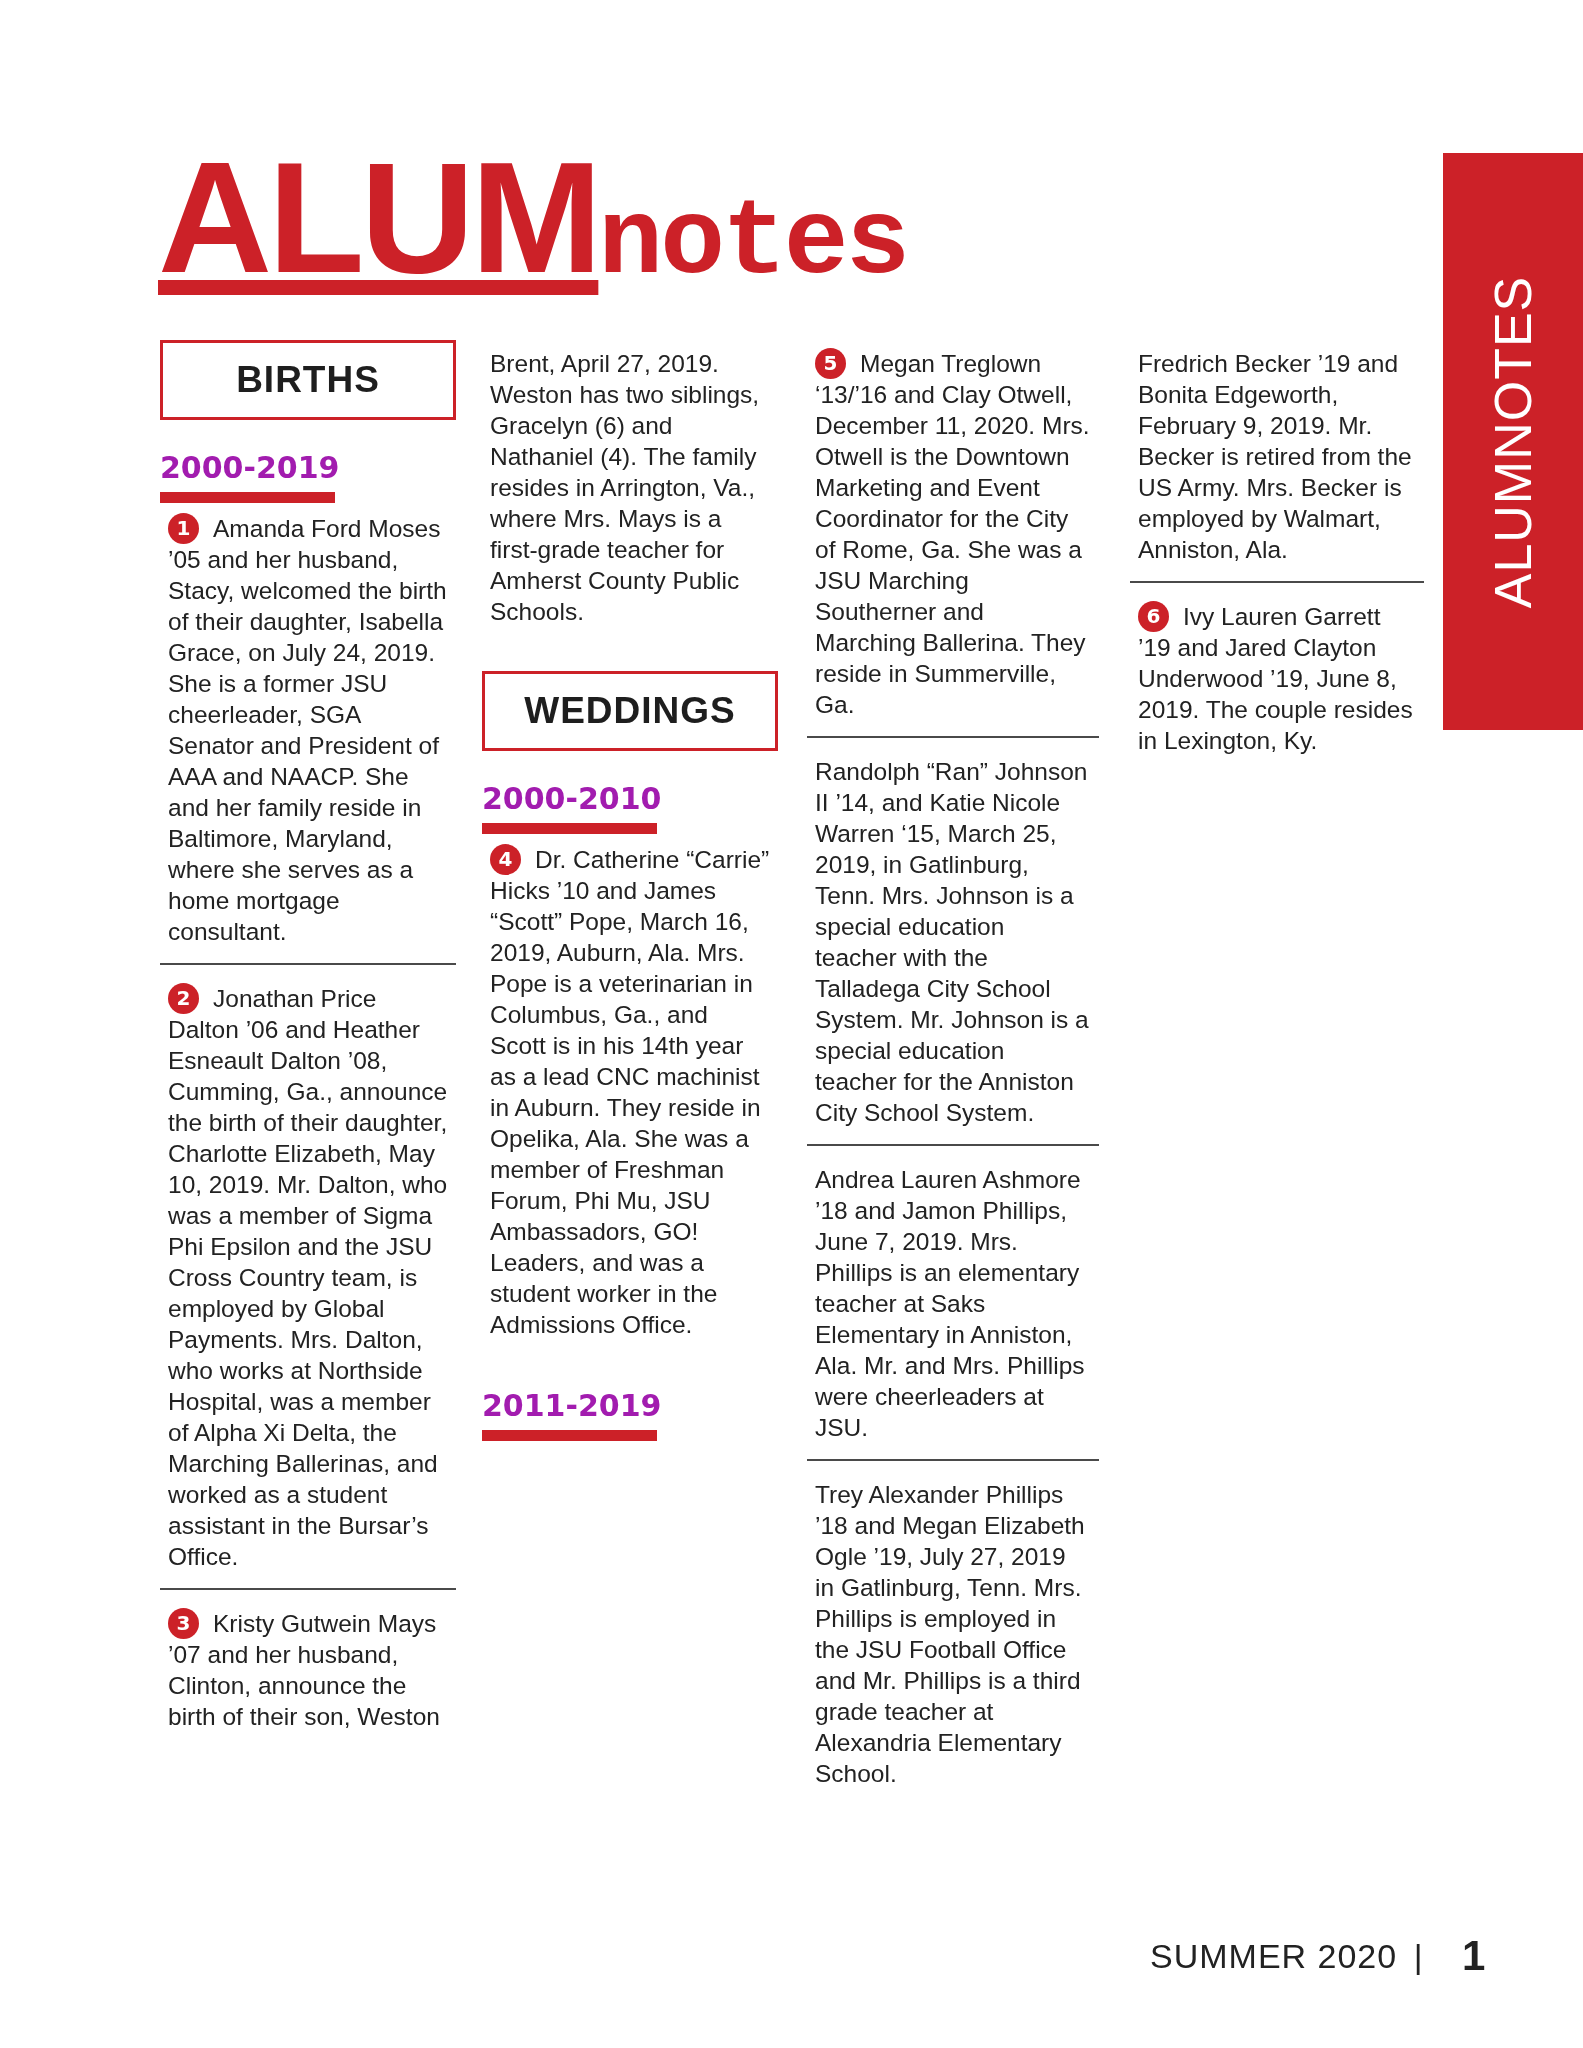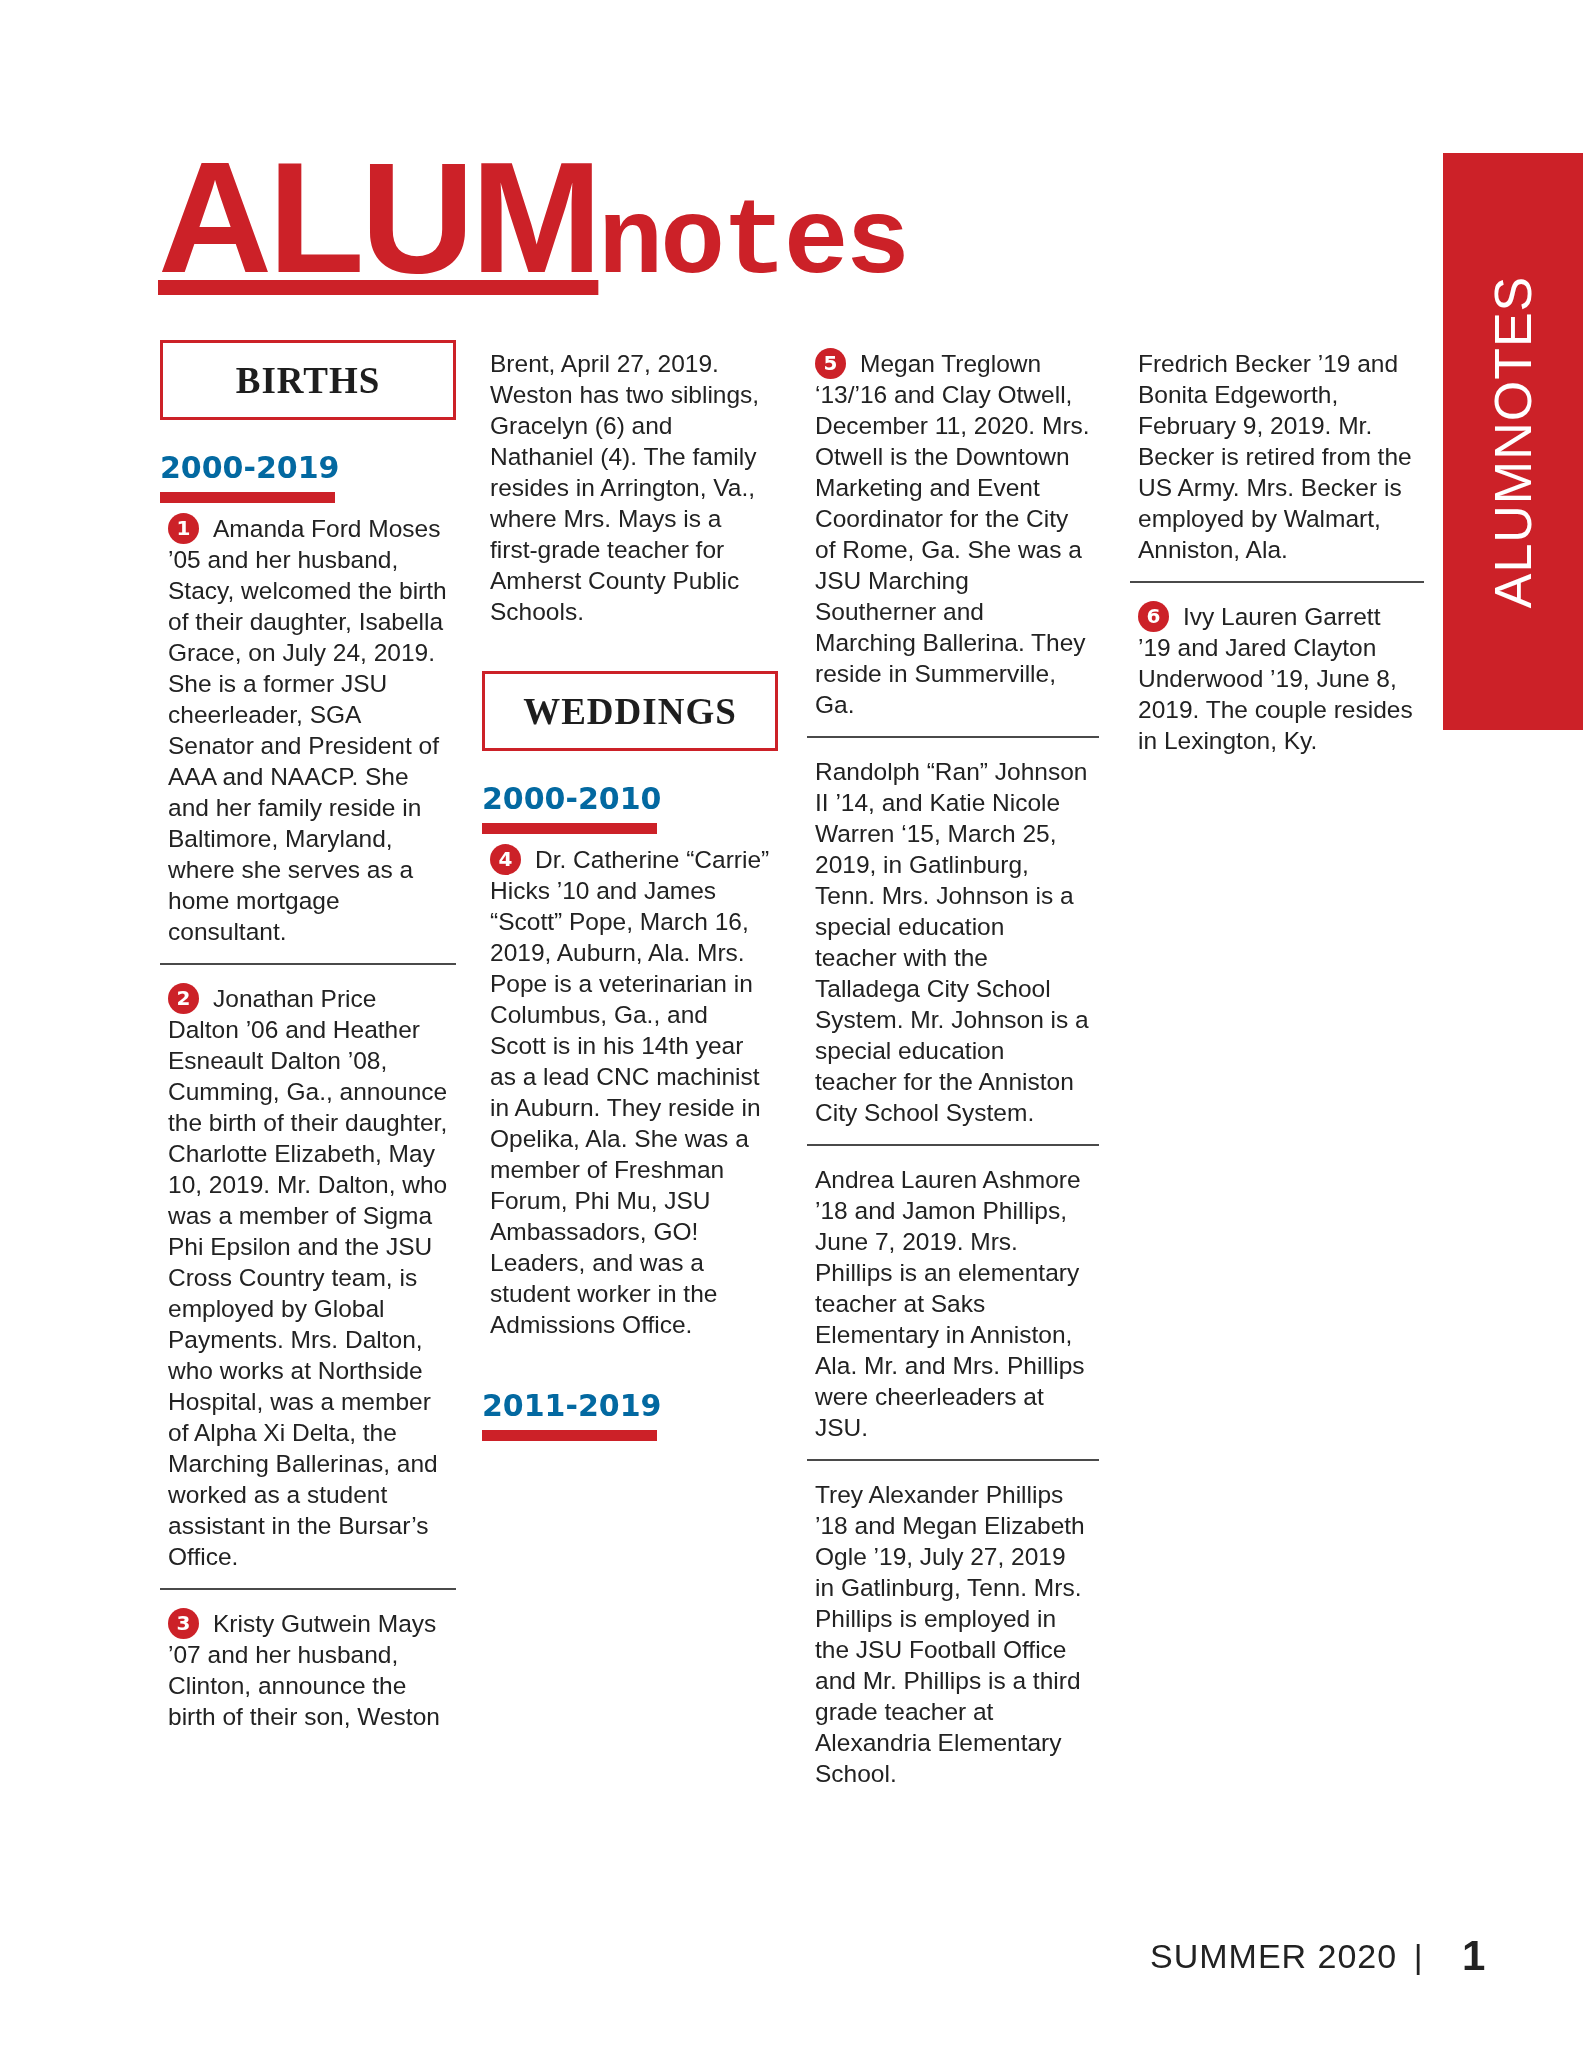--- a/index.html
+++ b/index.html
@@ -37,26 +37,26 @@
     .col4 { left: 1130px; width: 294px; }
     .p {
       font-size: 24.5px; line-height: 31px; margin: 8px; color: #222222;
       font-family: "Liberation Sans", sans-serif;
     }
     .section-box {
       border: 3px solid #cc2128; height: 80px; box-sizing: border-box;
       display: flex; align-items: center; justify-content: center;
     }
     .section-box span {
-      font-family: Liberation Serif, serif; font-weight: 700;
+      font-family: Liberation Sans, sans-serif; font-weight: 700;
       font-size: 37px; letter-spacing: 1px; color: #1e1e1e;
     }
     .range {
       font-family: "DejaVu Sans", sans-serif; font-weight: 700;
-      font-size: 30px; color: #0369a1; margin: 0; line-height: 36px;
+      font-size: 30px; color: #a21caf; margin: 0; line-height: 36px;
     }
     .range-bar { height: 11px; width: 175px; background: #cc2128; margin-top: 6px; margin-bottom: 10px; }
     .sep { height: 2px; background: #4a4a4a; margin: 16px 0 18px 0; }
     .badge {
       display: inline-block; width: 31px; height: 31px; border-radius: 50%;
       background: #cc2128; color: #ffffff; font-weight: 700; font-size: 20px;
       text-align: center; line-height: 31px; vertical-align: 2px; margin-right: 14px;
       font-family: "DejaVu Sans", sans-serif;
     }
     .footer {

